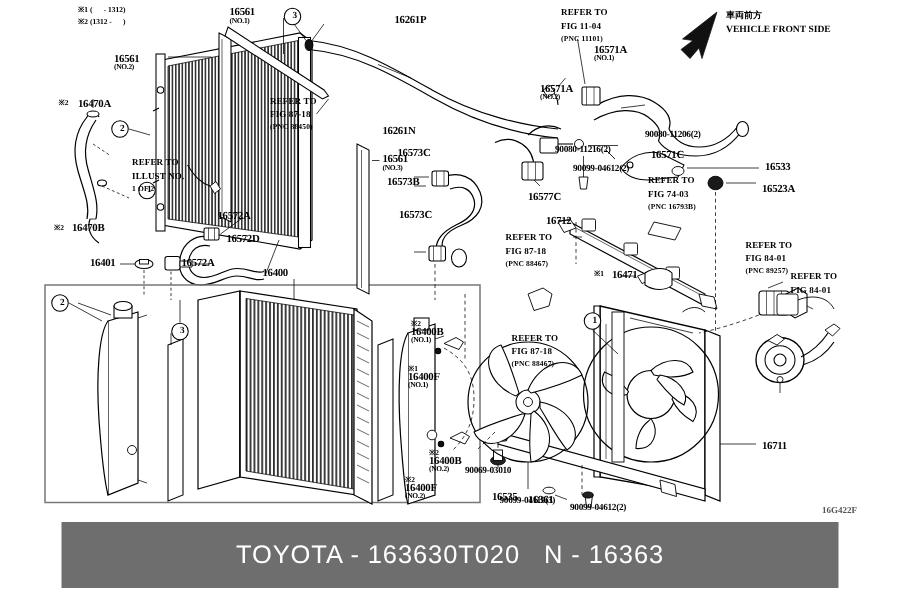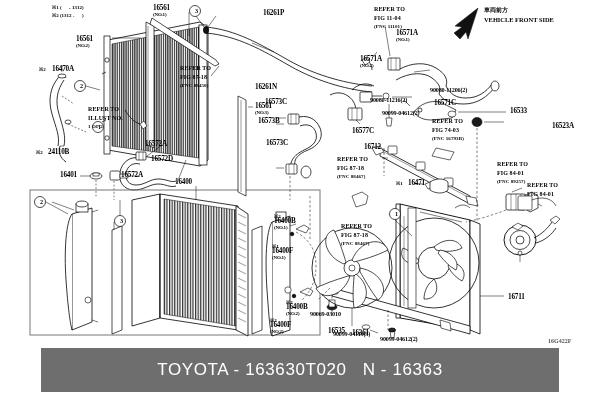--- a/index.html
+++ b/index.html
@@ -413,37 +413,37 @@
     <path d="M395,220 L412,236" stroke="#000" stroke-width="0.5"></path>
   </g>
 </svg>
 
 <div id="labels">
     <div class="lbl sz7" style="left: 76px; top: 36px;">16561<span class="sub">(NO.2)</span></div>
     <div class="lbl sz7" style="left: 153px; top: 5px;">16561<span class="sub">(NO.1)</span></div>
     <div class="lbl sz7" style="left: 219px; top: 10px; margin-left: 44px;">16261P</div>
     <div class="lbl sz7" style="left: 255px; top: 36px; margin-top: 48px;">16261N</div>
     <div class="lbl sz7" style="left: 52px; top: 66px;">16470A</div>
-    <div class="lbl sz7" style="left: 48px; top: 149px;">24110B</div>
+    <div class="lbl sz7" style="left: 48px; top: 149px;">16470B</div>
     <div class="lbl sz7" style="left: 145px; top: 141px;">16572A</div>
     <div class="lbl sz7" style="left: 151px; top: 156px;">16572D</div>
     <div class="lbl sz7" style="left: 60px; top: 172px;">16401</div>
     <div class="lbl sz7" style="left: 121px; top: 172px;">16572A</div>
     <div class="lbl sz7" style="left: 175px; top: 179px;">16400</div>
     <div class="lbl sz7" style="left: 255px; top: 103px;">16561<span class="sub">(NO.3)</span></div>
     <div class="lbl sz7" style="left: 265px; top: 99px;">16573C</div>
     <div class="lbl sz7" style="left: 258px; top: 118px;">16573B</div>
     <div class="lbl sz7" style="left: 266px; top: 140px;">16573C</div>
     <div class="lbl sz7" style="left: 360px; top: 56px;">16571A<span class="sub">(NO.2)</span></div>
     <div class="lbl sz7" style="left: 396px; top: 30px;">16571A<span class="sub">(NO.1)</span></div>
     <div class="lbl sz7" style="left: 434px; top: 68px; margin-top: 32px;">16571C</div>
     <div class="lbl sz7" style="left: 352px; top: 128px;">16577C</div>
     <div class="lbl sz7" style="left: 364px; top: 144px;">16712</div>
     <div class="lbl sz7" style="left: 510px; top: 108px;">16533</div>
-    <div class="lbl sz7" style="left: 508px; top: 123px; margin-left: 44px;">16523A</div>
+    <div class="lbl sz7" style="left: 508px; top: 123px;">16523A</div>
     <div class="lbl sz7" style="left: 408px; top: 180px;">16471</div>
     <div class="lbl sz7" style="left: 508px; top: 294px;">16711</div>
     <div class="lbl sz7" style="left: 352px; top: 330px;">16361</div>
     <div class="lbl sz7" style="left: 328px; top: 328px;">16535</div>
     <div class="lbl sz7" style="left: 274px; top: 218px;">16400B<span class="sub">(NO.1)</span></div>
     <div class="lbl sz7" style="left: 272px; top: 248px;">16400F<span class="sub">(NO.1)</span></div>
     <div class="lbl sz7" style="left: 286px; top: 304px;">16400B<span class="sub">(NO.2)</span></div>
     <div class="lbl sz7" style="left: 270px; top: 322px;">16400F<span class="sub">(NO.2)</span></div>
     <div class="lbl sz6" style="left: 430px; top: 87px;">90080-11206(2)</div>
     <div class="lbl sz6" style="left: 370px; top: 97px;">90080-11216(2)</div>

